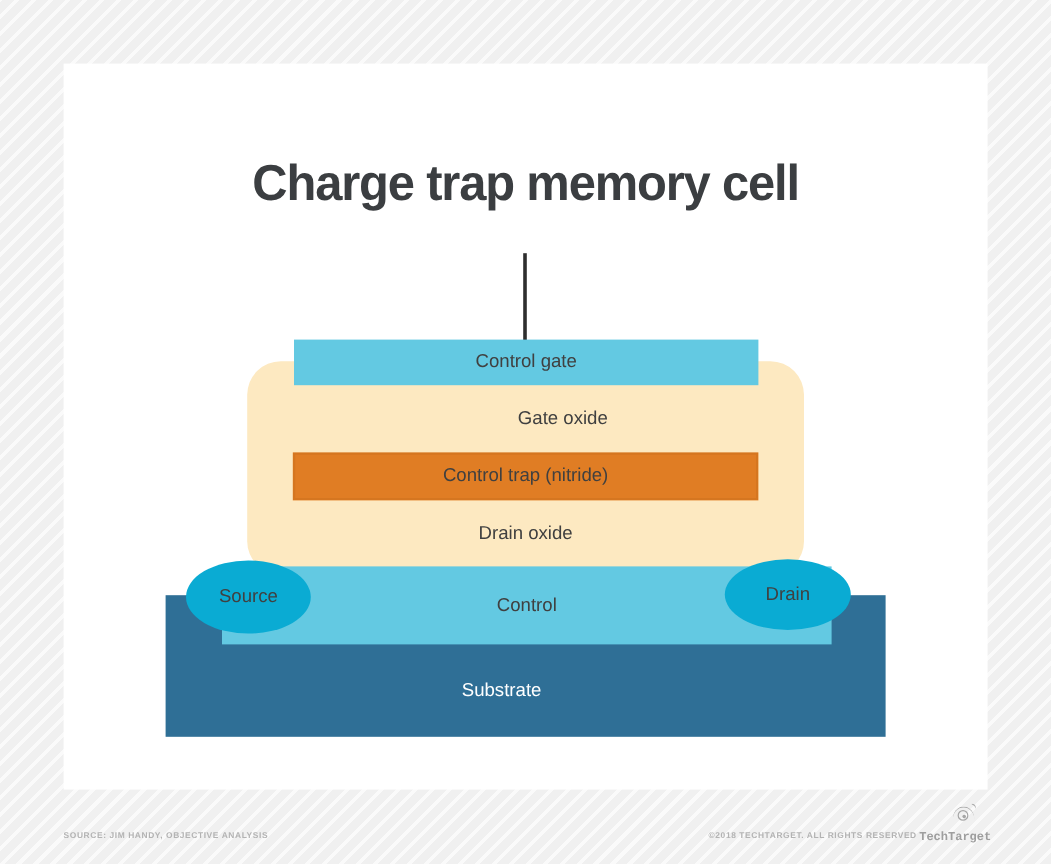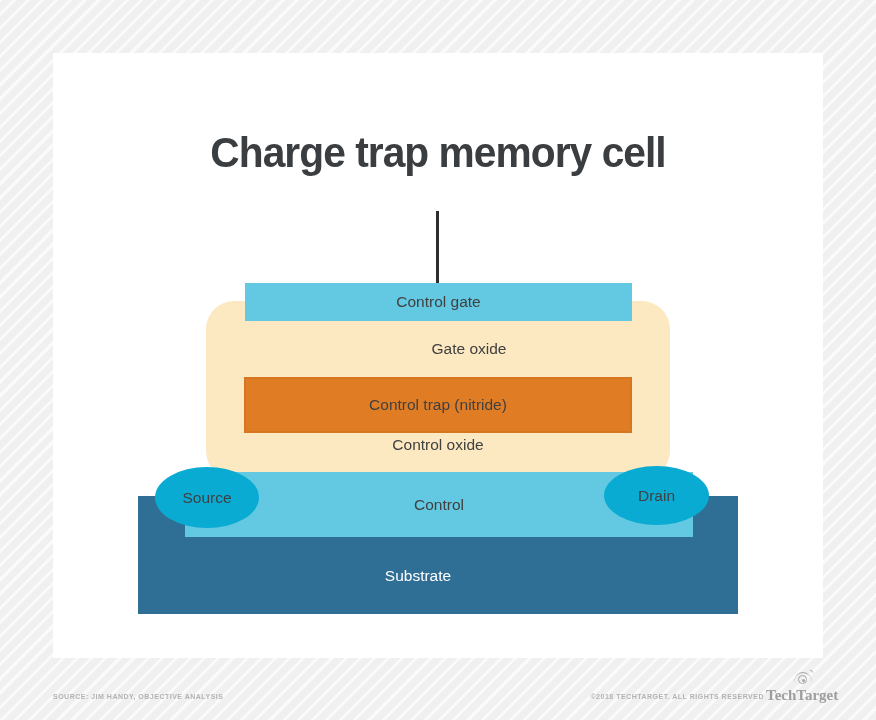--- a/index.html
+++ b/index.html
@@ -54,21 +54,21 @@
   .control-gate {
     position: absolute;
     left: 245px; top: 283px;
     width: 387px; height: 38px;
     z-index: 3;
     display: flex; align-items: center; justify-content: center;
   }
   .charge-trap {
     position: absolute;
     left: 244px; top: 377px;
-    width: 388px; height: 56px;
+    width: 388px; height: 40px;
     z-index: 3;
     box-shadow: inset 0 0 0 2px rgba(120,60,0,0.10);
     display: flex; align-items: center; justify-content: center;
   }
   .substrate {
     position: absolute;
     left: 138px; top: 496px;
     width: 600px; height: 118px;
     z-index: 2;
   }
@@ -128,22 +128,22 @@
     color: #b3b3b3;
   }
   .brand {
     position: absolute;
     right: 48px; top: 672px;
     width: 62px; height: 32px;
   }
   .brand-word {
     position: absolute;
     left: 0; bottom: 0;
-    font-family: Liberation Serif, serif;
-    font-size: 15px;
+    font-family: Liberation Mono, monospace;
+    font-size: 10px;
     font-weight: 700;
     color: #9e9e9e;
     letter-spacing: 0px;
   }
   .brand-eye {
     position: absolute;
     left: 28px; top: 0;
     width: 18px; height: 13px;
   }
   .brand-eye .lid {
@@ -193,21 +193,21 @@
 
 <div class="float-label gate-oxide">
   <span class="layer-label">Gate oxide</span>
 </div>
 
 <div class="charge-trap" style="background-color: rgb(224, 125, 36);">
   <span class="layer-label">Control trap (nitride)</span>
 </div>
 
 <div class="float-label tunnel-oxide">
-  <span class="layer-label">Control oxide</span>
+  <span class="layer-label">Drain oxide</span>
 </div>
 
 <div class="substrate" style="background-color: rgb(47, 111, 150);"></div>
 <div class="substrate-label layer-label">Substrate</div>
 
 <div class="channel" style="background-color: rgb(99, 201, 226);">
   <span class="layer-label">Control</span>
 </div>
 
 <div class="terminal source" style="background-color: rgb(10, 171, 211);">

